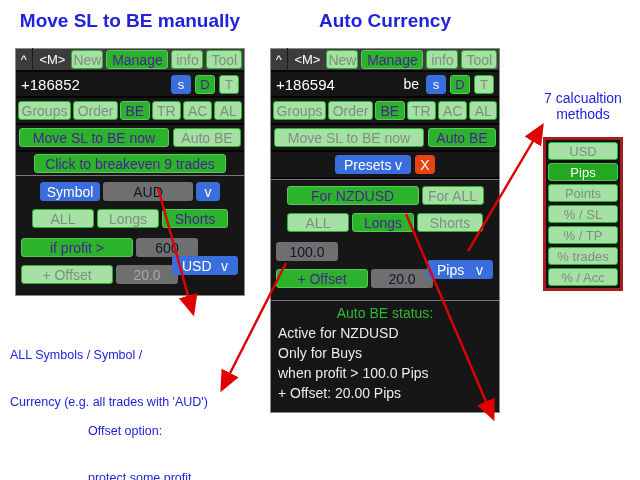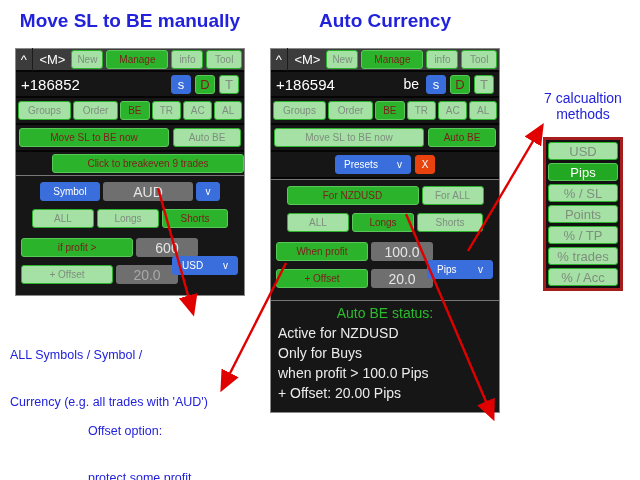--- a/index.html
+++ b/index.html
@@ -14,31 +14,31 @@
   .toolbar{height:23px;background:#3c3c3c;border-bottom:2px solid #050505;padding:0 2px;gap:3px;}
   .caret{color:#fff;font-size:13px;width:13px;text-align:center;}
   .msep{width:1px;height:23px;background:#1c1c1c;}
   .mbtn{color:#fff;font-size:13px;padding:0 3px;}
   .account{height:26px;border-bottom:2px solid #050505;padding:0 5px;gap:4px;}
   .acct{color:#fff;font-size:15px;}
   .flex1{flex:1;}
   .belbl{color:#fff;font-size:14px;margin-right:3px;}
   .tabs{height:27px;border-bottom:2px solid #050505;padding:0 2px;gap:2px;}
   .mode{height:27px;border-bottom:2px solid #050505;justify-content:center;gap:4px;}
-  .single{height:23px;justify-content:flex-end;}
+  .single{height:23px;justify-content:center;}
   .divider{height:1px;background:#777;}
 
   .btn{height:19px;border-radius:3px;display:inline-flex;align-items:center;justify-content:center;
-       font-size:10px;box-sizing:border-box;cursor:default;}
-  .g{background:#2bb32b;border:1px solid #58c858;color:#7f1d1d;}
+       font-size:14px;box-sizing:border-box;cursor:default;}
+  .g{background:#2bb32b;border:1px solid #58c858;color:#4c1d95;}
   .lg{background:#a5e0a5;border:1px solid #2bb32b;color:#7e8f7e;}
   .bl{background:#3a6edc;border:1px solid #3a6edc;color:#fff;}
   .redx{background:#e8430f;border:1px solid #e8430f;color:#fff;}
   .sq{width:20px;height:19px;font-size:13px;}
-  .fld{background:#6f6f6f;border-radius:3px;color:#e5e5e5;font-size:14px;height:19px;
+  .fld{background:#6f6f6f;border-radius:3px;color:#0f172a;font-size:14px;height:19px;
        display:inline-flex;align-items:center;justify-content:center;box-sizing:border-box;}
   .fld.dim{color:#a9a9a9;}
 
   .pbody{position:relative;}
   .brow{display:flex;align-items:center;gap:3px;}
   .center{justify-content:center;}
   .absunit{position:absolute;right:6px;width:66px;justify-content:space-between;padding:0 9px;}
 
   .status{padding:3px 0 9px 0;}
   .status-title{text-align:center;color:#2dbb2d;font-size:14px;line-height:19px;}
@@ -169,21 +169,20 @@
       <div class="brow center" style="margin-top:6px">
         <span class="btn g" style="width:132px">For NZDUSD</span>
         <span class="btn lg" style="width:62px">For ALL</span>
       </div>
       <div class="brow center" style="margin-top:8px">
         <span class="btn lg" style="width:62px">ALL</span>
         <span class="btn g" style="width:62px">Longs</span>
         <span class="btn lg" style="width:66px">Shorts</span>
       </div>
       <div class="brow" style="margin-top:10px;padding-left:5px">
-        <span class="btn g" style="width:92px">When profit</span>
         <span class="fld" style="width:62px">100.0</span>
       </div>
       <div class="btn bl absunit" style="top:74px">
         <span>Pips</span>
         <span>v</span>
       </div>
       <div class="brow" style="margin-top:8px;padding-left:5px">
         <span class="btn g" style="width:92px">+ Offset</span>
         <span class="fld" style="width:62px">20.0</span>
       </div>
@@ -198,22 +197,22 @@
     </div>
   </div>
 
   <div class="methods-label">
     <span>7 calcualtion</span>
     <span>methods</span>
   </div>
   <div class="methods-box">
     <div class="mbtn2">USD</div>
     <div class="mbtn2 on">Pips</div>
+    <div class="mbtn2">Points</div>
     <div class="mbtn2">% / SL</div>
-    <div class="mbtn2">Points</div>
     <div class="mbtn2">% / TP</div>
     <div class="mbtn2">% trades</div>
     <div class="mbtn2">% / Acc</div>
   </div>
 
   <div class="note" style="left:10px;top:317px;">
     <span>ALL Symbols / Symbol /</span>
     <span>Currency (e.g. all trades with 'AUD')</span>
   </div>
   <div class="note c" style="left:88px;top:393px;width:160px;">

